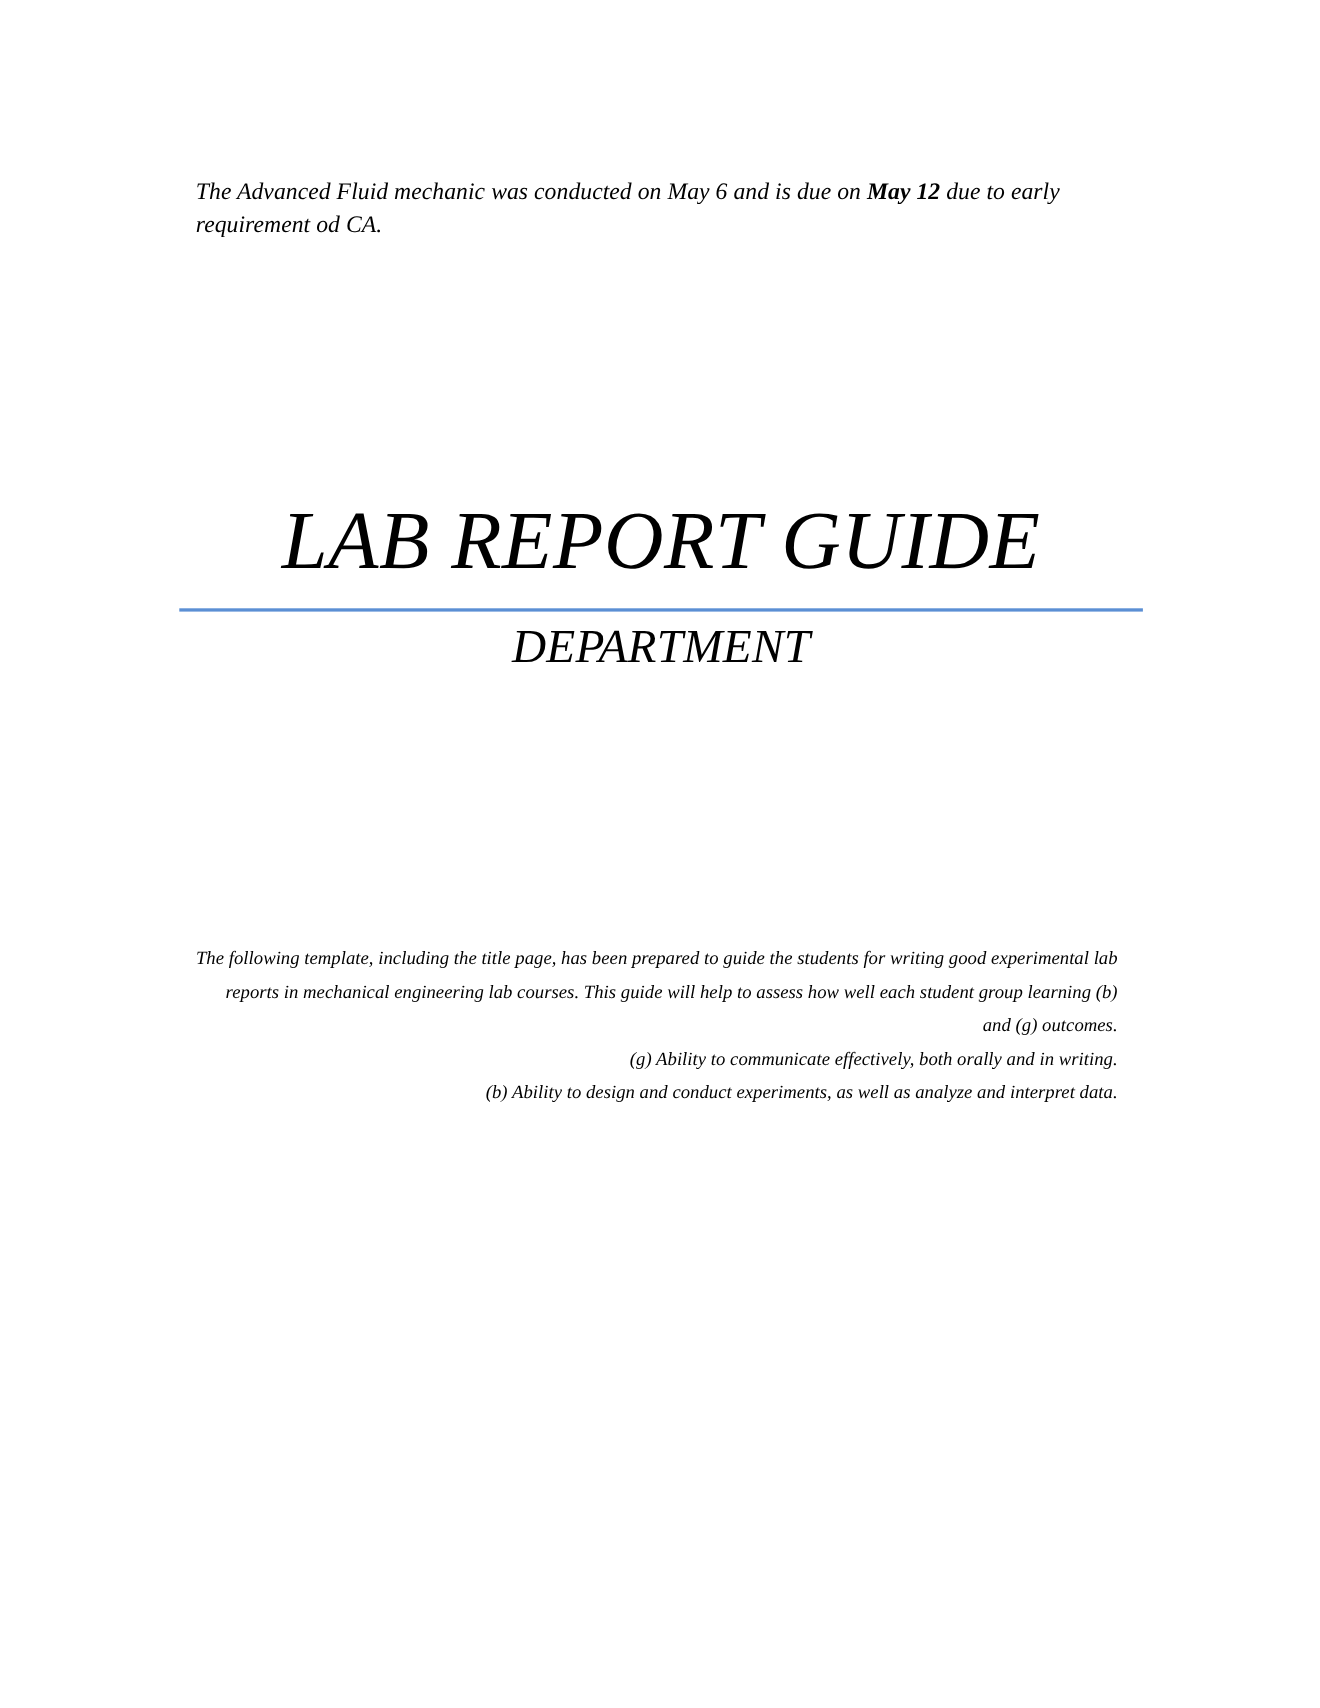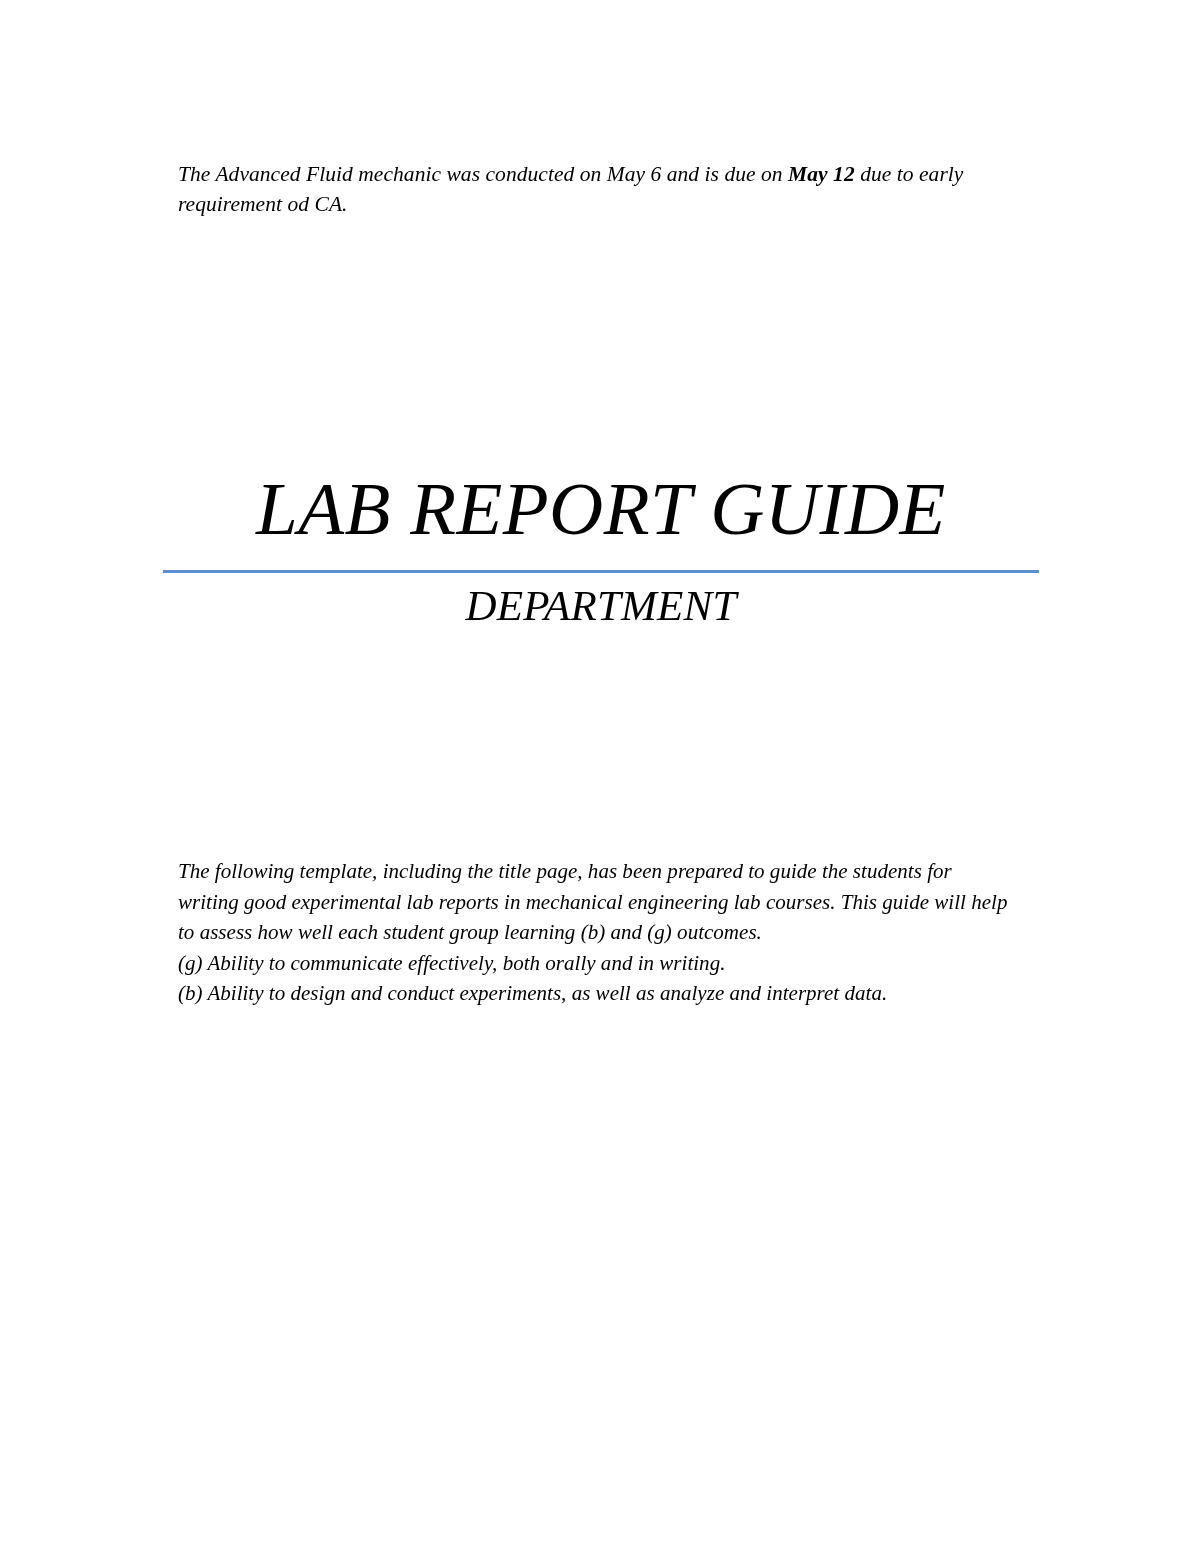--- a/index.html
+++ b/index.html
@@ -55,21 +55,21 @@
     top: 452px;
     left: -15px;
     width: 876px;
   }
 
   .doc-title {
     font-size: 75px;
     line-height: 80px;
     font-weight: normal;
     text-align: center;
-    margin: 17px;
+    margin: 0;
     letter-spacing: 0.5px;
     white-space: nowrap;
   }
 
   .title-rule {
     width: 876px;
     height: 0;
     border: 0;
     border-top: 3px solid #5B8FD4;
     margin: 21px 0 0 0;
@@ -87,23 +87,23 @@
   .doc-subtitle .sub-line {
     display: block;
   }
 
   
   .body-copy {
     position: absolute;
     top: 856px;
     left: 0;
     width: 838px;
-    font-size: 21px;
+    font-size: 17px;
     line-height: 30.5px;
-    text-align: left;
+    text-align: right;
     letter-spacing: 0.02px;
   }
   .body-copy .para-line {
     display: block;
   }
   .body-copy .flow {
     display: block;
   }
 </style>
 </head>

